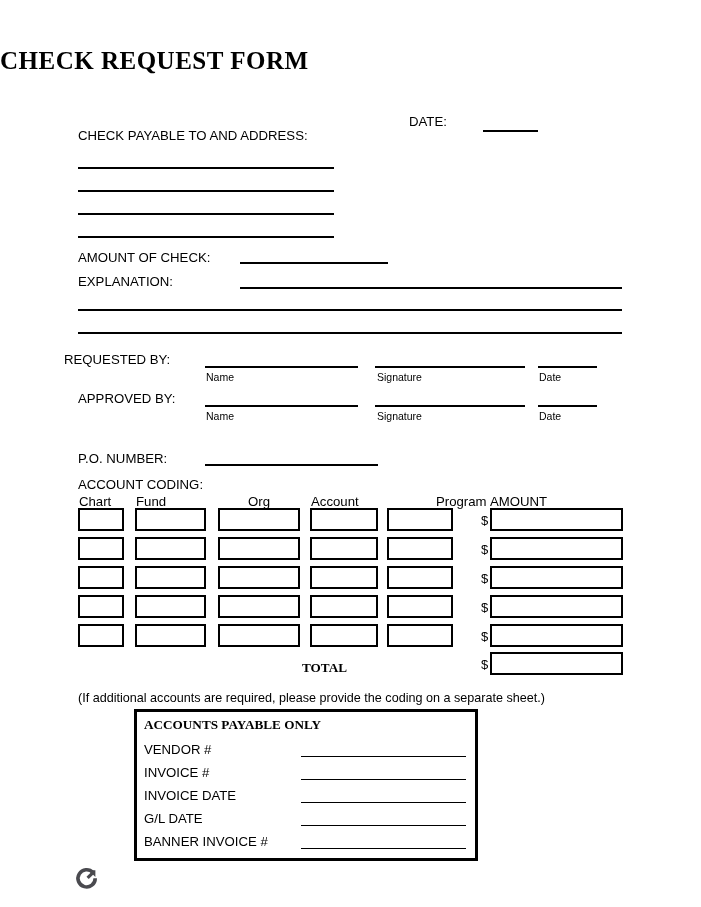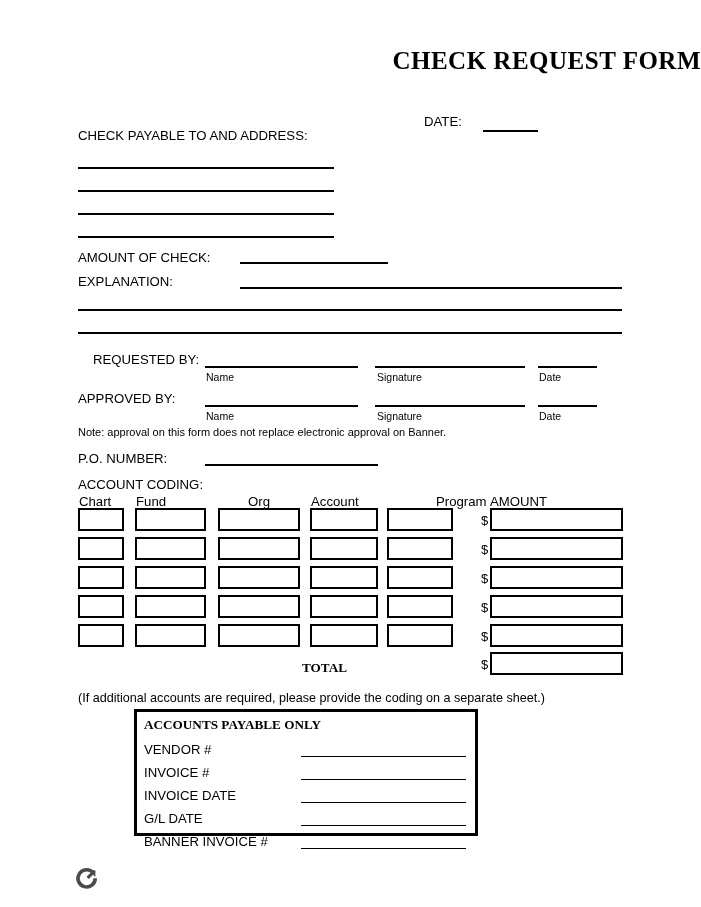--- a/index.html
+++ b/index.html
@@ -18,21 +18,21 @@
     overflow: hidden;
     background: #ffffff;
   }
   .abs { position: absolute; }
 
   
   #form-title {
     left: 0;
     top: 47px;
     width: 701px;
-    text-align: right;
+    text-align: left;
     font-family: "Liberation Serif", serif;
     font-weight: bold;
     font-size: 25px;
     letter-spacing: 0.5px;
   }
 
   
   .lbl {
     font-size: 13.2px;
     white-space: nowrap;
@@ -81,40 +81,40 @@
   
   #logo-icon { left: 74px; top: 866px; width: 26px; height: 26px; }
 </style>
 </head>
 <body>
 
 <div id="page">
 
   <div class="abs" id="form-title">CHECK REQUEST FORM</div>
 
-  <div class="abs lbl" style="left:424px; top:115px;">DATE:</div>
+  <div class="abs lbl" style="left:409px; top:115px;">DATE:</div>
   <div class="abs rule" style="left:483px; top:130px; width:55px;"></div>
 
   <div class="abs lbl" style="left:78px; top:129px;">CHECK PAYABLE TO AND ADDRESS:</div>
 
   <div class="abs rule" style="left:78px; top:167px; width:256px;"></div>
   <div class="abs rule" style="left:78px; top:190px; width:256px;"></div>
   <div class="abs rule" style="left:78px; top:213px; width:256px;"></div>
   <div class="abs rule" style="left:78px; top:236px; width:256px;"></div>
 
 
   <div class="abs lbl" style="left:78px; top:251px;">AMOUNT OF CHECK:</div>
   <div class="abs rule" style="left:240px; top:262px; width:148px;"></div>
 
   <div class="abs lbl" style="left:78px; top:275px;">EXPLANATION:</div>
   <div class="abs rule" style="left:240px; top:287px; width:382px;"></div>
   <div class="abs rule" style="left:78px; top:309px; width:544px;"></div>
   <div class="abs rule" style="left:78px; top:332px; width:544px;"></div>
 
-  <div class="abs lbl" style="left:93px; top:353px;text-align:right;">REQUESTED BY:</div>
+  <div class="abs lbl" style="left:64px; top:353px;text-align:right;">REQUESTED BY:</div>
 
   <div class="abs rule" style="left:205px; top:366px; width:153px;"></div>
   <div class="abs lbl-sm" style="left:206px; top:372px;">Name</div>
 
   <div class="abs rule" style="left:375px; top:366px; width:150px;"></div>
   <div class="abs lbl-sm" style="left:377px; top:372px;">Signature</div>
 
   <div class="abs rule" style="left:538px; top:366px; width:59px;"></div>
   <div class="abs lbl-sm" style="left:539px; top:372px;">Date</div>
 
@@ -122,21 +122,20 @@
 
   <div class="abs rule" style="left:205px; top:405px; width:153px;"></div>
   <div class="abs lbl-sm" style="left:206px; top:411px;">Name</div>
 
   <div class="abs rule" style="left:375px; top:405px; width:150px;"></div>
   <div class="abs lbl-sm" style="left:377px; top:411px;">Signature</div>
 
   <div class="abs rule" style="left:538px; top:405px; width:59px;"></div>
   <div class="abs lbl-sm" style="left:539px; top:411px;">Date</div>
 
-  <div class="abs lbl-note" style="left:78px; top:427px;">Note:  approval on this form does not replace electronic approval on Banner.</div>
 
   <div class="abs lbl" style="left:78px; top:452px;">P.O. NUMBER:</div>
   <div class="abs rule" style="left:205px; top:464px; width:173px;"></div>
 
   <div class="abs lbl" style="left:78px; top:478px;">ACCOUNT CODING:</div>
 
   <div class="abs lbl" style="left:79px; top:495px;">Chart</div>
   <div class="abs lbl" style="left:136px; top:495px;">Fund</div>
   <div class="abs lbl" style="left:218px; top:495px; width:82px; text-align:center;">Org</div>
   <div class="abs lbl" style="left:311px; top:495px;">Account</div>
@@ -182,21 +181,21 @@
   <div class="abs cell" style="left:387px; top:624px; width:66px; height:23px;"></div>
   <div class="abs dollar" style="left:481px; top:630px;">$</div>
   <div class="abs cell" style="left:490px; top:624px; width:133px; height:23px;"></div>
 
   <div class="abs lbl bold" style="left:302px; top:661px;">TOTAL</div>
   <div class="abs dollar" style="left:481px; top:658px;">$</div>
   <div class="abs cell" style="left:490px; top:652px; width:133px; height:23px;"></div>
 
   <div class="abs lbl" style="left:78px; top:692px; font-size:12.6px;">(If additional accounts are required, please provide the coding on a separate sheet.)</div>
 
-  <div class="abs" id="ap-box" style="left:134px; top:709px; width:344px; height:127px;">
+  <div class="abs" id="ap-box" style="left:134px; top:709px; width:344px; height:152px;">
 
     <div class="abs lbl bold" style="left:7px; top:6px;">ACCOUNTS PAYABLE ONLY</div>
 
     <div class="abs lbl" style="left:7px; top:31px;">VENDOR #</div>
     <div class="abs rule-thin" style="left:164px; top:44px; width:165px;"></div>
 
     <div class="abs lbl" style="left:7px; top:54px;">INVOICE #</div>
     <div class="abs rule-thin" style="left:164px; top:67px; width:165px;"></div>
 
     <div class="abs lbl" style="left:7px; top:77px;">INVOICE DATE</div>

